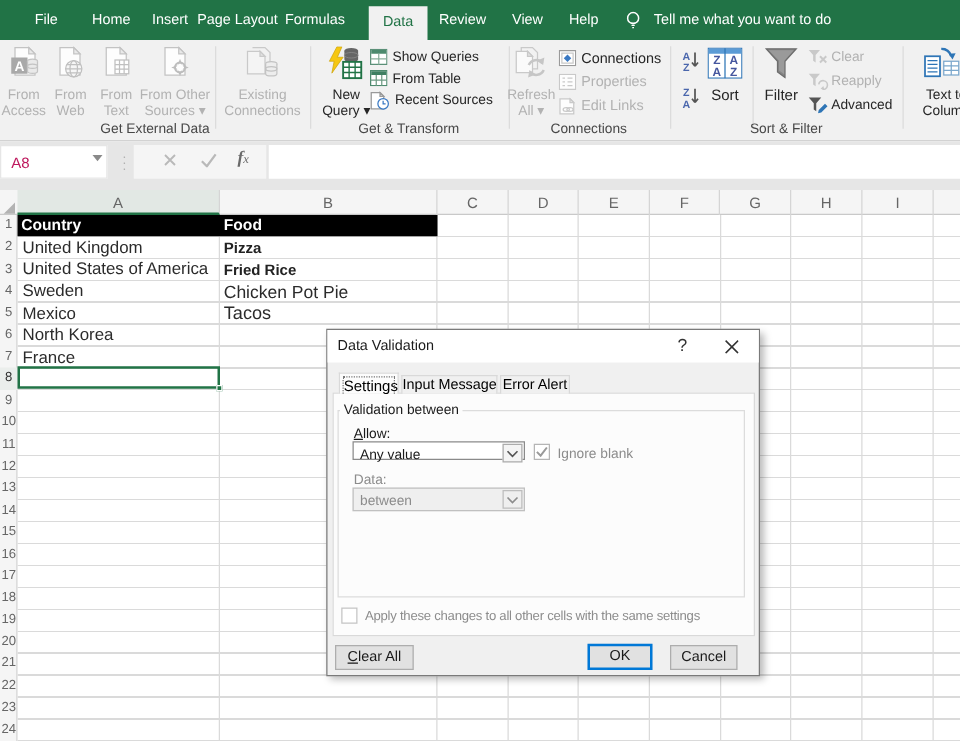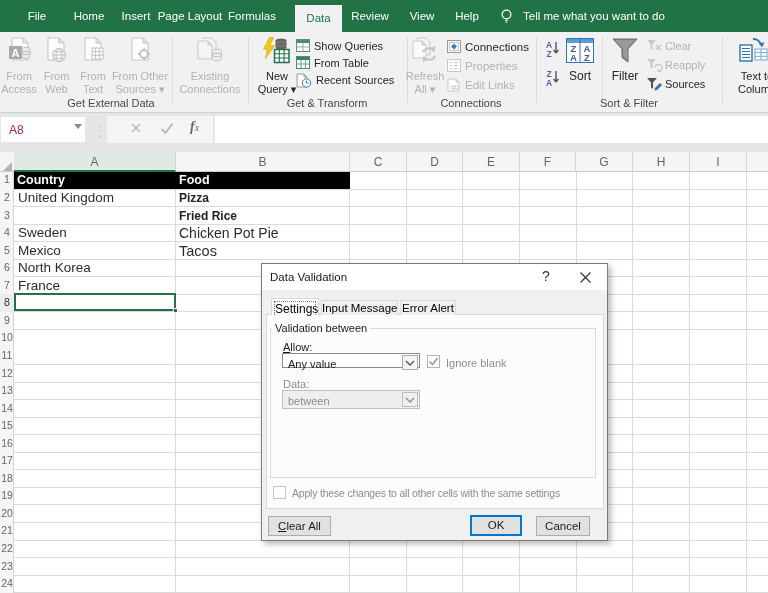--- a/index.html
+++ b/index.html
@@ -63,21 +63,21 @@
     <div class="rtab" style="left:523px; width:160px; text-align:left; font-size:11.5px;">Tell me what you want to do</div>
   </div>
 
   <div id="ribbon">
     <div class="vsep" style="left:172px;"></div>
     <div class="vsep" style="left:248px;"></div>
     <div class="vsep" style="left:407px;"></div>
     <div class="vsep" style="left:536px;"></div>
     <div class="vsep" style="left:602px;"></div>
     <div class="vsep" style="left:722px;"></div>
-    <div class="grplbl" style="left:11px; width:200px;">Get External Data</div>
+    <div class="grplbl" style="left:24px; width:200px;">Get External Data</div>
     <div class="grplbl" style="left:252px; width:150px;">Get &amp; Transform</div>
     <div class="grplbl" style="left:407px; width:128px;">Connections</div>
     <div class="grplbl" style="left:565px; width:128px;">Sort &amp; Filter</div>
 
     <svg class="abs" style="left:8px; top:5px;" width="24" height="28" viewBox="0 0 24 28">
       <path d="M4 1 h11 l5 5 v17 h-16 z" fill="#fdfdfd" stroke="#c3c3c3"></path>
       <path d="M15 1 l5 5 h-5 z" fill="#e9e9e9" stroke="#c3c3c3"></path>
       <rect x="1" y="9" width="13" height="13" fill="#a9a9a9"></rect>
       <text x="7.5" y="19.5" font-size="11" font-weight="bold" fill="#fff" text-anchor="middle">A</text>
       <g stroke="#c3c3c3" fill="#e9e9e9">
@@ -215,21 +215,21 @@
     <svg class="abs" style="left:646px; top:26px;" width="17" height="14" viewBox="0 0 17 14">
       <path d="M1 1 h9 l-3.5 4 v6 l-2 -1.5 v-4.5 z" fill="#c9c9c9"></path>
       <path d="M9 9.5 a3.5 3.5 0 1 1 3 4" fill="none" stroke="#c9c9c9" stroke-width="1.3"></path>
       <path d="M13.5 14 l-3 -1 2.2 -2.2 z" fill="#c9c9c9"></path>
     </svg>
     <div class="smallbtn" style="left:665px; top:27px;">Reapply</div>
     <svg class="abs" style="left:646px; top:45px;" width="17" height="14" viewBox="0 0 17 14">
       <path d="M1 1 h10 l-4 4.5 v6.5 l-2 -1.5 v-5 z" fill="#555"></path>
       <path d="M9 11 l5 -5 2 2 -5 5 -2.6 0.6 z" fill="#2e75b6"></path>
     </svg>
-    <div class="smallbtn on" style="left:665px; top:46px;">Sources</div>
+    <div class="smallbtn on" style="left:665px; top:46px;">Advanced</div>
 
     <svg class="abs" style="left:739px; top:6px;" width="29" height="26" viewBox="0 0 29 26">
       <path d="M14 1 a8 8 0 0 1 8 6" fill="none" stroke="#2e75b6" stroke-width="2"></path>
       <path d="M25.5 4.5 l-2.5 5 -3 -4.5 z" fill="#2e75b6"></path>
       <rect x="1" y="7" width="12" height="16" fill="#fff" stroke="#2e75b6" stroke-width="1.4"></rect>
       <path d="M3 10.5 h8 M3 13.5 h8 M3 16.5 h8 M3 19.5 h8" stroke="#2e75b6"></path>
       <rect x="16" y="11" width="12" height="11" fill="#fff" stroke="#7ba7cc"></rect>
       <path d="M16 14.6 h12 M16 18.3 h12 M22 11 v11" stroke="#7ba7cc"></path>
     </svg>
     <div class="biglbl on" style="left:737px; top:38px; width:40px;">Text to<br>Column</div>
@@ -304,20 +304,21 @@
     </div>
 
     <div class="abs" style="left:3px; top:10px; width:0; height:0; border-left:9px solid transparent; border-bottom:9px solid #b3b3b3;"></div>
 
     <div class="abs" style="left:14px; top:20px; width:336px; height:17px; background:#000;"></div>
     <div class="cell" style="left:17px; top:21px; color:#fff; font-weight:bold; font-size:12.5px;">Country</div>
     <div class="cell" style="left:179px; top:21px; color:#fff; font-weight:bold; font-size:12.5px;">Food</div>
 
     <div class="cell" style="left:18px; top:38px;">United Kingdom</div>
     <div class="cell" style="left:179px; top:39px; font-weight:bold; font-size:12px; color:#222;">Pizza</div>
+    <div class="cell" style="left:18px; top:55px;">United States of America</div>
     <div class="cell" style="left:179px; top:57px; font-weight:bold; font-size:12px; color:#222;">Fried Rice</div>
     <div class="cell" style="left:18px; top:73px;">Sweden</div>
     <div class="cell" style="left:179px; top:73px; font-size:14px;">Chicken Pot Pie</div>
     <div class="cell" style="left:18px; top:91px;">Mexico</div>
     <div class="cell" style="left:179px; top:91px; font-size:14.5px;">Tacos</div>
     <div class="cell" style="left:18px; top:108px;">North Korea</div>
     <div class="cell" style="left:18px; top:126px;">France</div>
 
     <div class="abs" style="left:14px; top:141px; width:162px; height:18px; border:2px solid #217346;"></div>
     <div class="abs" style="left:173px; top:156px; width:5px; height:5px; background:#217346; border:1px solid #fff;"></div>

